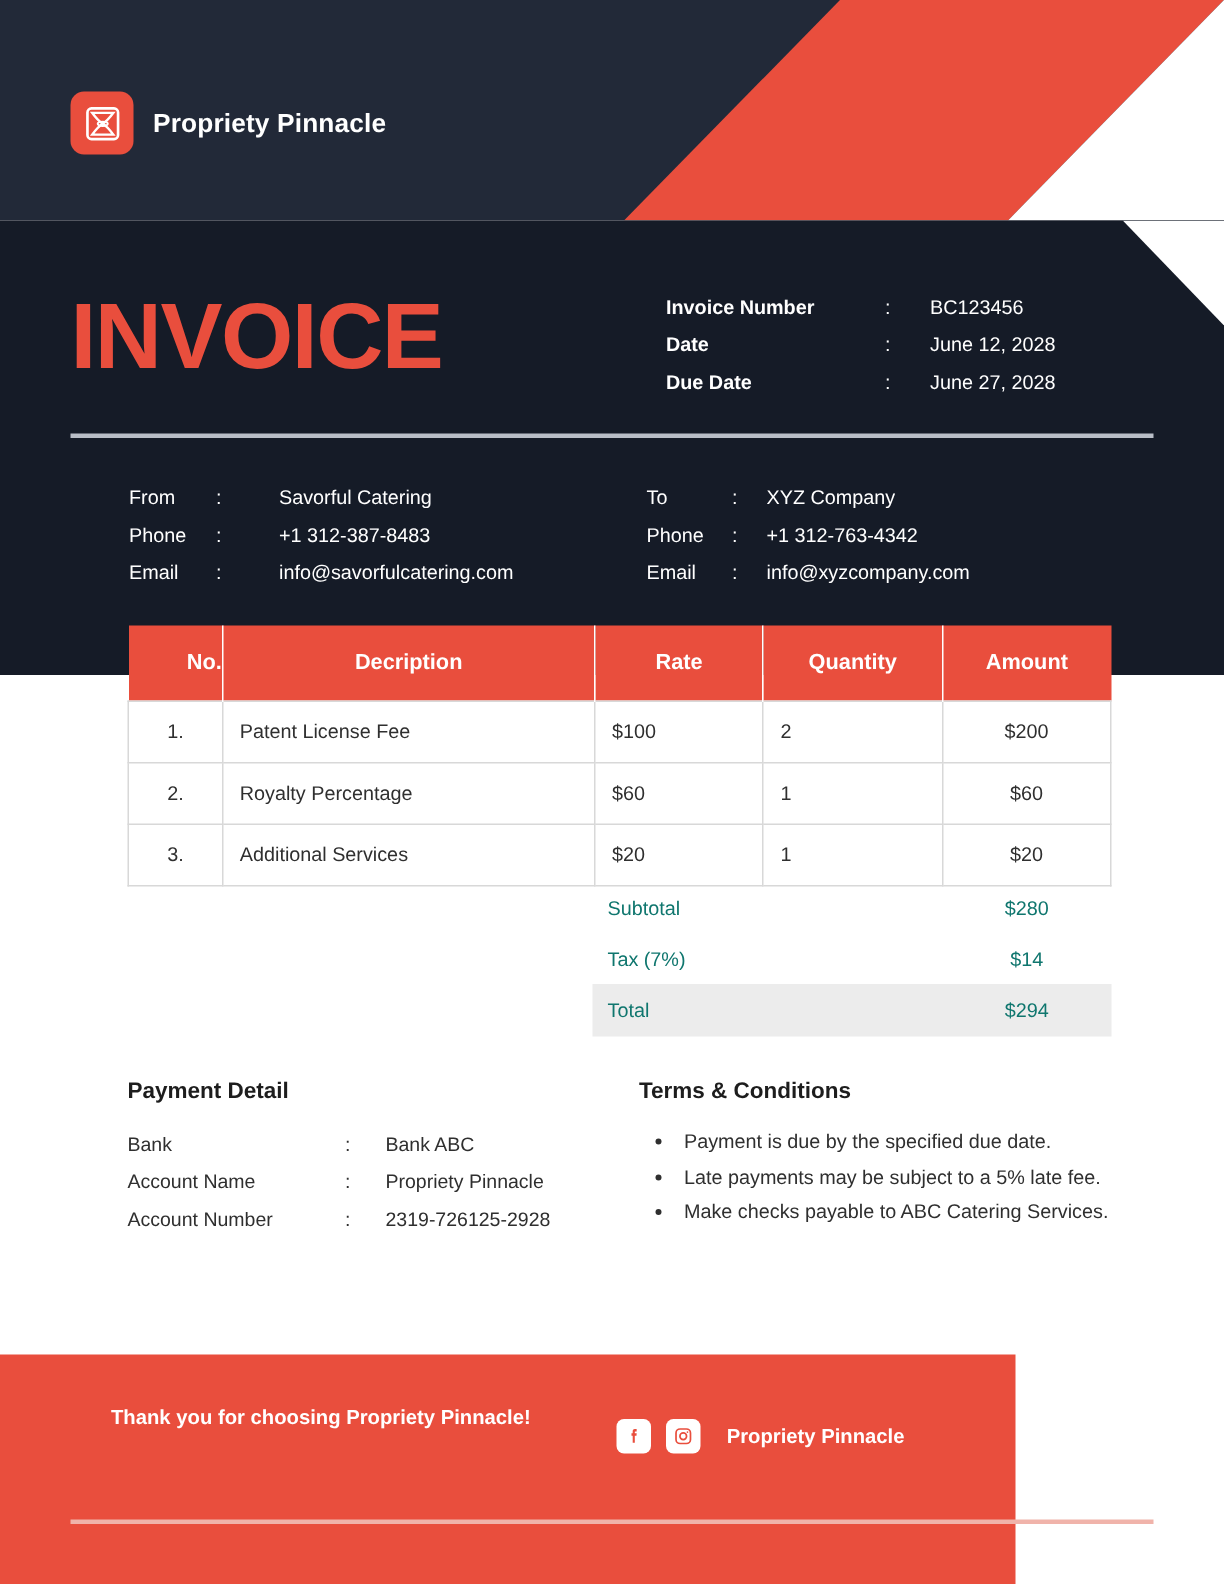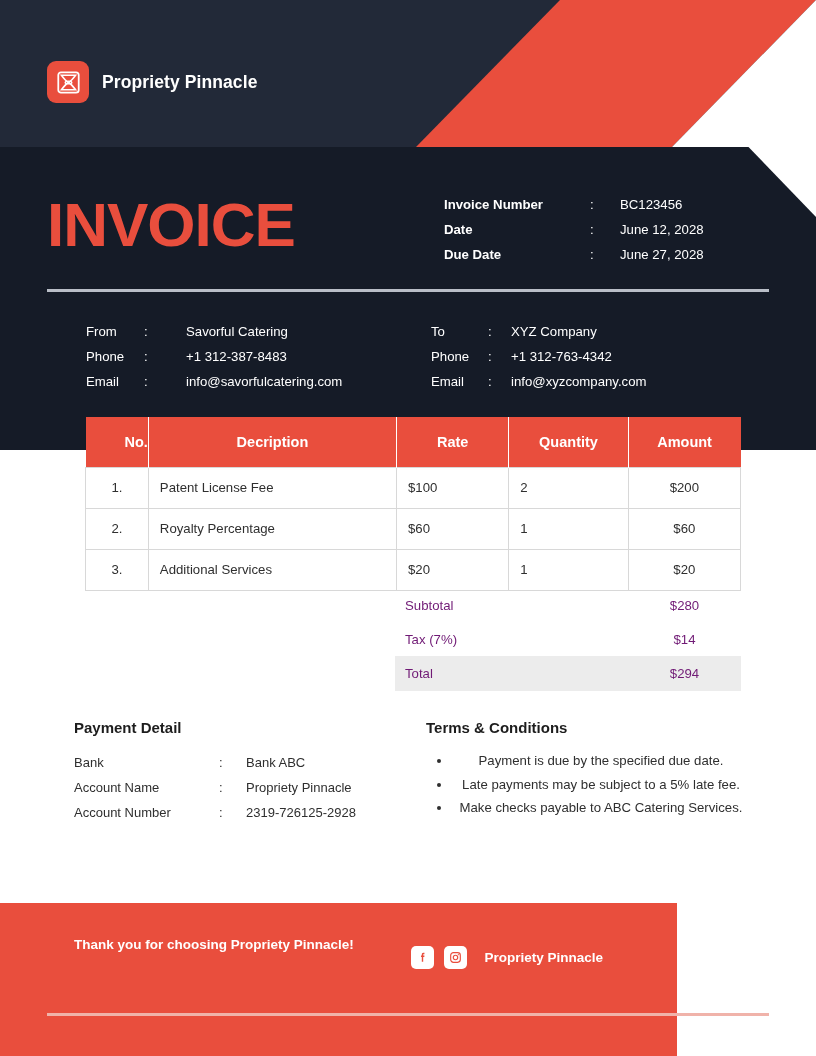--- a/index.html
+++ b/index.html
@@ -97,42 +97,42 @@
   }
   .c-no{ width:60px; text-align:center;padding-left:39px; }
   .c-desc{ width:250px; text-align:left; }
   .c-rate{ width:113px; text-align:left; }
   .c-qty{ width:120px; text-align:left; }
   .c-amt{ width:113px; text-align:center; }
 
   
   .totals{
     position:absolute; left:395px; top:588px; width:346px;
-    font-size:13.2px; color:#701a75;
+    font-size:13.2px; color:#0f766e;
   }
   .tot-row{ display:flex; height:34px; align-items:center; }
   .tot-row .lbl{ flex:1; padding-left:10px; }
   .tot-row .val{ width:113px; text-align:center; }
   .tot-row.grand{ background:#ececec; font-weight:normal; height:35px; }
 
   
   .pay{
-    position:absolute; left:74px; top:719px; width:330px;
+    position:absolute; left:85px; top:719px; width:330px;
     font-size:13px; color:#2f2f2f;
   }
   .sec-title{ font-size:15px; font-weight:bold; color:#1d1d1d; margin-bottom:14px; }
   .pay-row{ display:flex; line-height:25px; }
   .pay-label{ width:145px; }
   .pay-colon{ width:27px; }
 
   .terms{
     position:absolute; left:426px; top:719px; width:320px;
     font-size:13.2px; color:#2f2f2f;
   }
-  .terms ul{ margin-left:26px;text-align:center; }
+  .terms ul{ margin-left:26px; }
   .terms li{ line-height:22.5px; margin-bottom:1px; padding-left:4px; }
 
   
   .footer{
     position:absolute; left:0; top:903px; width:677px; height:153px;
     background:#e94e3d; color:#ffffff;
   }
   .thanks{
     position:absolute; left:74px; top:31px;
     font-size:13.5px; font-weight:bold; line-height:22px;

